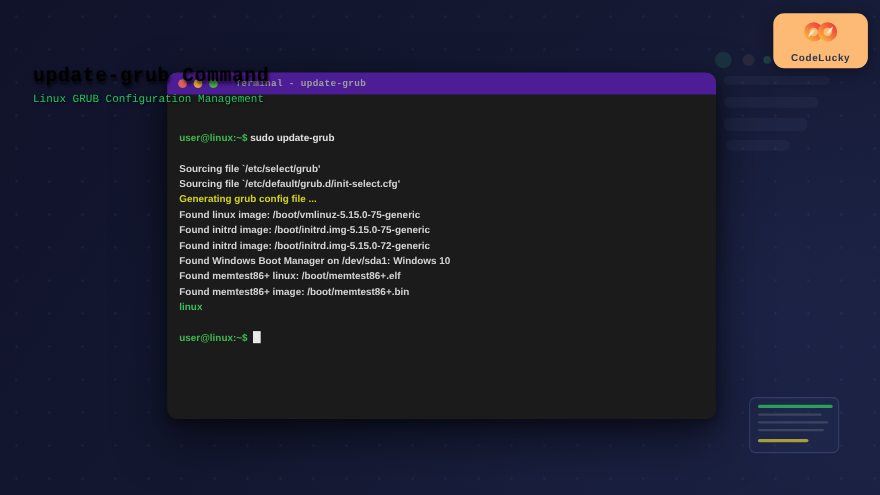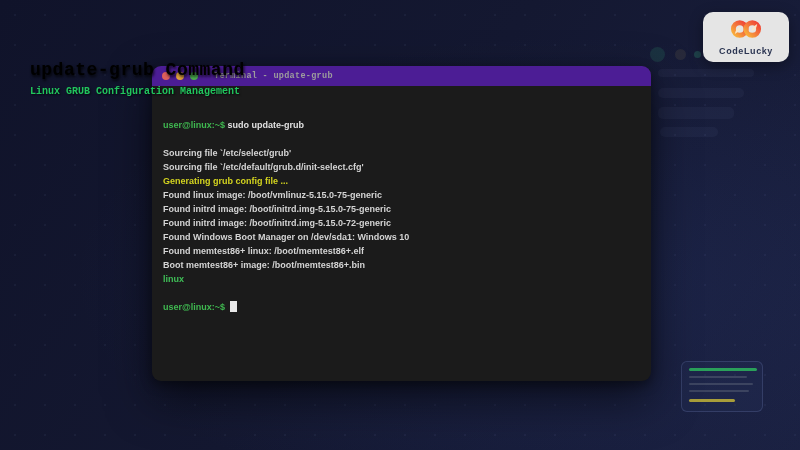--- a/index.html
+++ b/index.html
@@ -18,28 +18,28 @@
   .heading { position:absolute; left:30px; top:60px; z-index:6; }
   .heading h1 {
     font-family:"Liberation Mono","DejaVu Sans Mono",monospace;
     font-size:18px; font-weight:700; color:#000000;
     text-shadow:1px 2px 3px rgba(0,0,0,0.85); letter-spacing:0.5px;
     white-space:nowrap;
   }
   .heading .subtitle {
     margin-top:6px;
     font-family:"Liberation Mono","DejaVu Sans Mono",monospace;
-    font-size:10px; font-weight:700; color:#21c55d;
+    font-size:10px; font-weight:400; color:#21c55d;
     text-shadow:1px 1px 2px rgba(0,0,0,0.7); white-space:nowrap;
   }
 
   
   .badge {
     position:absolute; left:703px; top:12px; width:86px; height:50px;
-    background:#e5e5e5; border-radius:10px; z-index:6;
+    background:#fdba74; border-radius:10px; z-index:6;
     box-shadow:0 4px 14px rgba(0,0,0,0.35);
     display:flex; flex-direction:column; align-items:center; justify-content:center;
     gap:2px;
   }
   .badge .brand-name {
     font-size:9px; font-weight:700; color:#2b3552; letter-spacing:0.6px;
   }
 
   
   .glow-dot { position:absolute; border-radius:50%; z-index:2; }
@@ -157,19 +157,19 @@
     <div>
         <div class="tline blank">&nbsp;</div>
         <div class="tline plain">Sourcing file `/etc/select/grub'</div>
         <div class="tline plain">Sourcing file `/etc/default/grub.d/init-select.cfg'</div>
         <div class="tline yellow">Generating grub config file ...</div>
         <div class="tline plain">Found linux image: /boot/vmlinuz-5.15.0-75-generic</div>
         <div class="tline plain">Found initrd image: /boot/initrd.img-5.15.0-75-generic</div>
         <div class="tline plain">Found initrd image: /boot/initrd.img-5.15.0-72-generic</div>
         <div class="tline plain">Found Windows Boot Manager on /dev/sda1: Windows 10</div>
         <div class="tline plain">Found memtest86+ linux: /boot/memtest86+.elf</div>
-        <div class="tline plain">Boot memtest86+ image: /boot/memtest86+.bin</div>
+        <div class="tline plain">Found memtest86+ image: /boot/memtest86+.bin</div>
         <div class="tline green">linux</div>
         <div class="tline blank">&nbsp;</div>
       </div>
     <div class="tline"><span class="prompt">user@linux:~$</span><span class="cursor"></span></div>
   </div>
 </div>
 
 </body></html>

